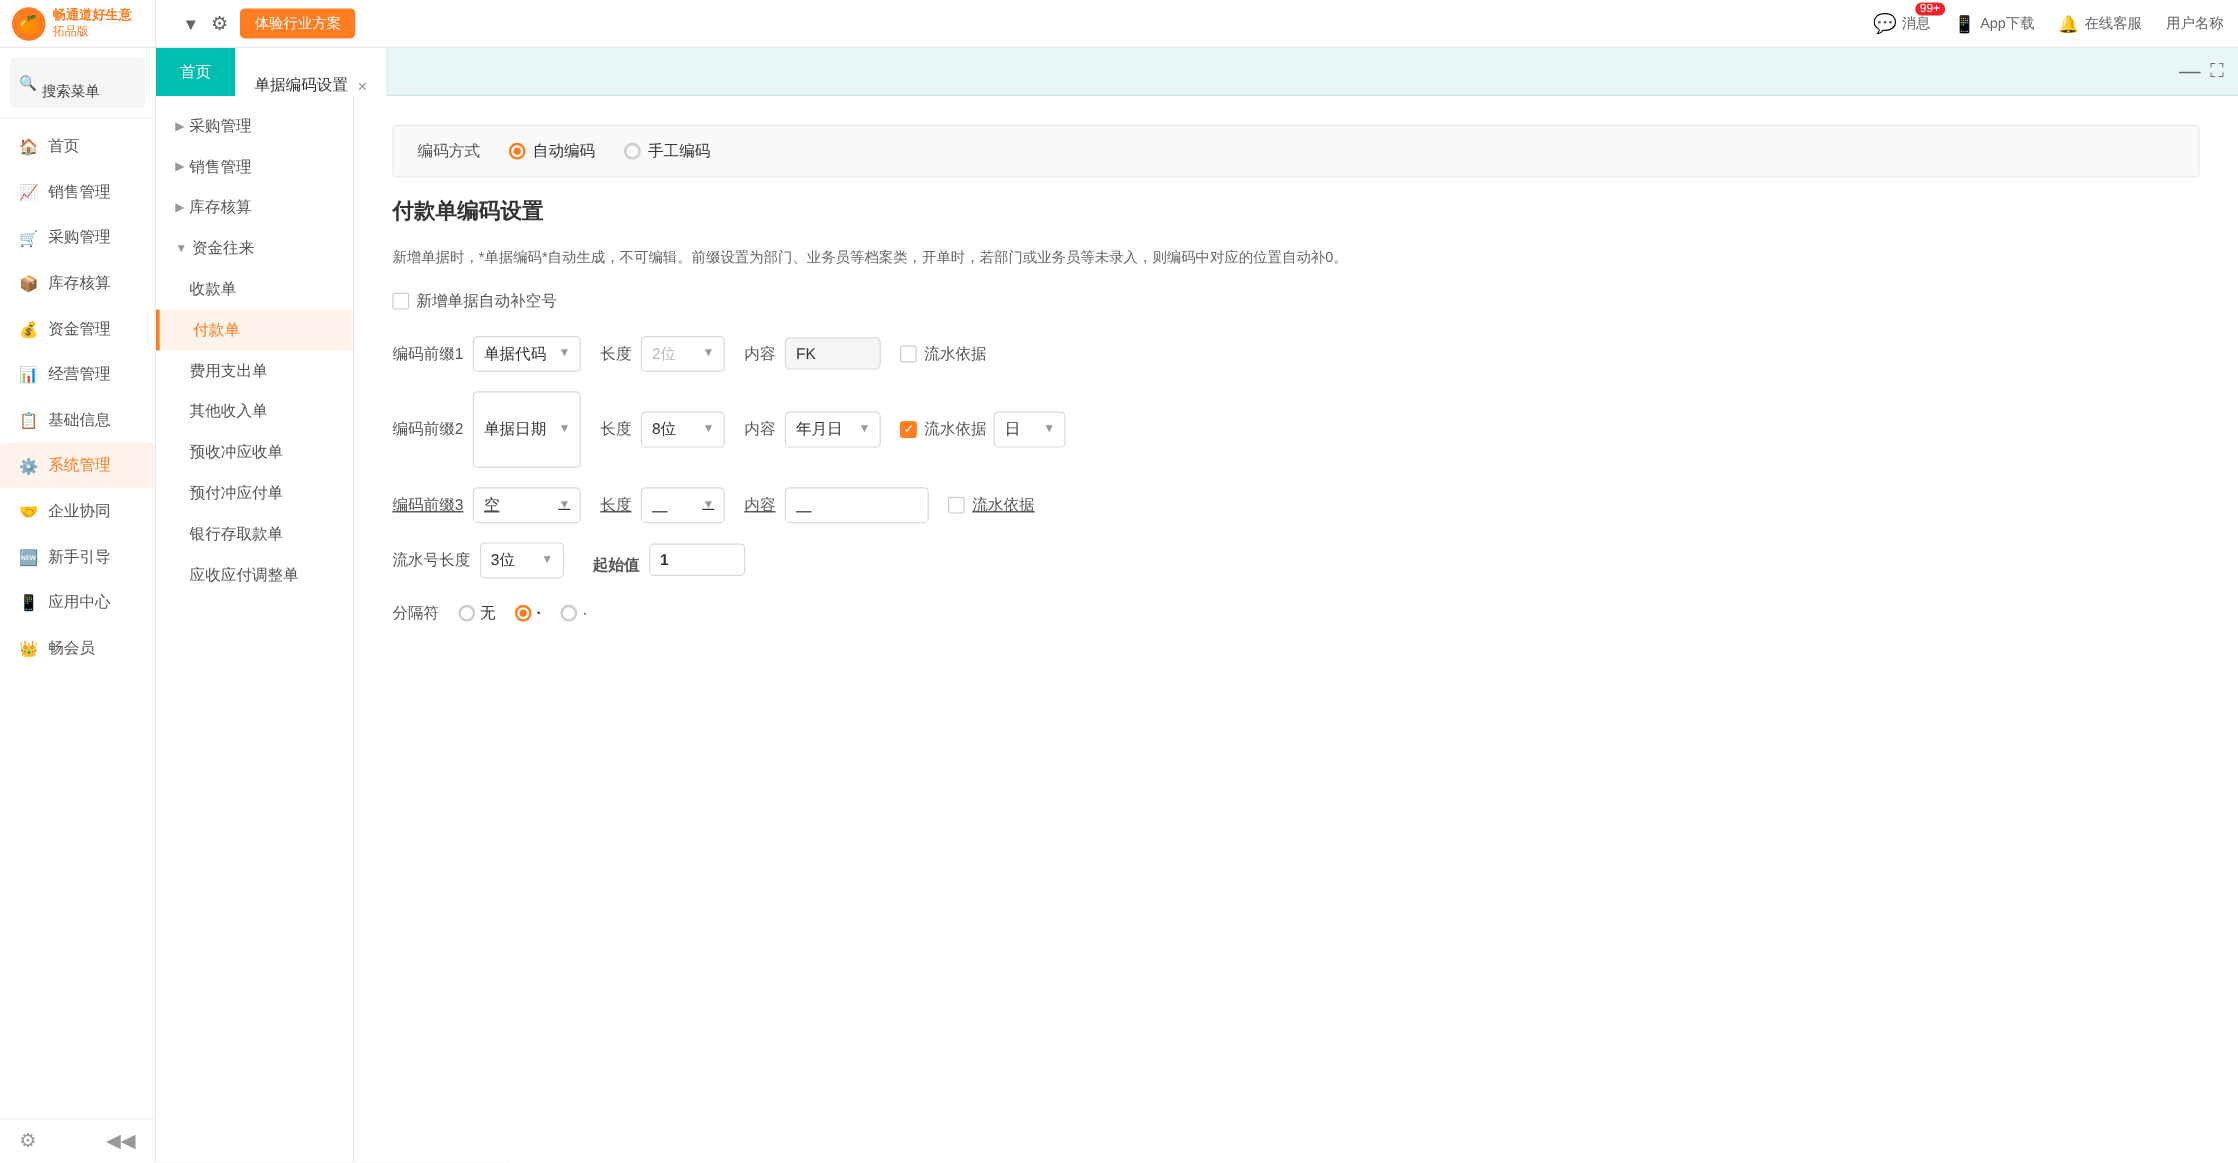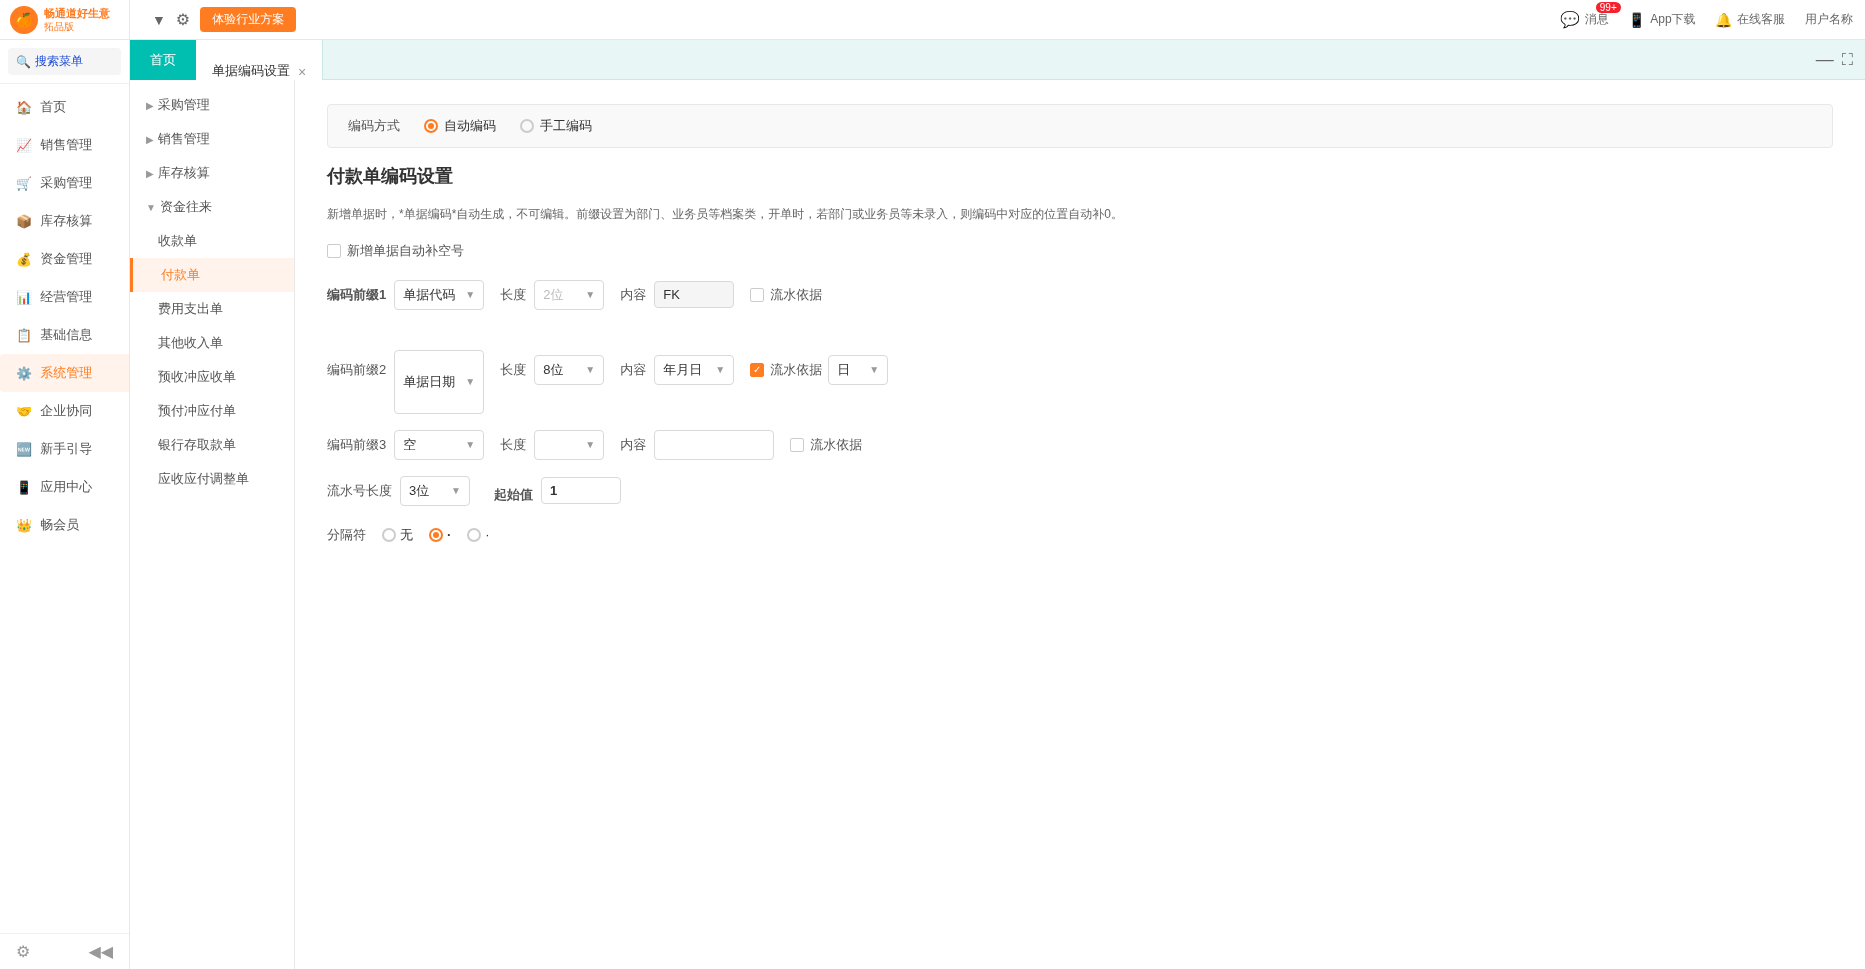--- a/index.html
+++ b/index.html
@@ -45,21 +45,21 @@
       </div>
     </div>
   </div>
 
   <div style="display:flex; flex:1; overflow:hidden;">
 
     <div style="width:130px; background:#fff; border-right:1px solid #e8e8e8; display:flex; flex-direction:column; overflow-y:auto; flex-shrink:0;">
       <div style="padding:8px; border-bottom:1px solid #f0f0f0;">
         <div style="display:flex; align-items:center; background:#f5f5f5; border-radius:4px; padding:5px 8px; gap:4px; cursor:pointer;">
           <span style="color:#999; font-size:12px;">🔍</span>
-          <span style="font-size:12px; color:#1d4ed8;">搜索菜单</span>
+          <span style="font-size:12px; color:#404040;margin-top:15px;">搜索菜单</span>
         </div>
       </div>
       <div style="flex:1; overflow-y:auto; padding:4px 0;">
         <div style="display:flex; align-items:center; padding:10px 16px; cursor:pointer; color:#555; font-size:13px; gap:8px;">
           <span>🏠</span>
           <span>首页</span>
         </div>
         <div style="display:flex; align-items:center; padding:10px 16px; cursor:pointer; color:#555; font-size:13px; gap:8px;">
           <span>📈</span>
           <span>销售管理</span>
@@ -188,21 +188,21 @@
 
             
             <div style="display:flex; align-items:center; gap:6px; margin-bottom:20px;">
               <div style="width:14px; height:14px; border:1px solid #ccc; border-radius:2px; cursor:pointer;"></div>
               <span style="font-size:13px; color:#555;">新增单据自动补空号</span>
             </div>
 
             
             <div style="display:flex; align-items:center; margin-bottom:16px; gap:16px; flex-wrap:wrap;">
               <div style="display:flex; align-items:center; gap:8px;">
-                <span style="font-size:13px; color:#555; white-space:nowrap;font-weight:bold;">编码前缀1</span>
+                <span style="font-size:13px; color:#555; white-space:nowrap;">编码前缀1</span>
                 <div style="border:1px solid #d9d9d9; border-radius:4px; padding:5px 8px; font-size:13px; color:#333; background:#fff; cursor:pointer; min-width:90px; display:flex; align-items:center; justify-content:space-between; gap:6px;">
                   <span>单据代码</span>
                   <span style="color:#999; font-size:10px;">▼</span>
                 </div>
               </div>
               <div style="display:flex; align-items:center; gap:8px;">
                 <span style="font-size:13px; color:#555;">长度</span>
                 <div style="border:1px solid #d9d9d9; border-radius:4px; padding:5px 8px; font-size:13px; color:#bbb; background:#fff; cursor:pointer; min-width:70px; display:flex; align-items:center; justify-content:space-between; gap:6px;">
                   <span>2位</span>
                   <span style="color:#999; font-size:10px;">▼</span>
@@ -217,21 +217,21 @@
               <div style="display:flex; align-items:center; gap:6px;">
                 <div style="width:14px; height:14px; border:1px solid #ccc; border-radius:2px; cursor:pointer;"></div>
                 <span style="font-size:13px; color:#555;">流水依据</span>
               </div>
             </div>
 
             
             <div style="display:flex; align-items:center; margin-bottom:16px; gap:16px; flex-wrap:wrap;">
               <div style="display:flex; align-items:center; gap:8px;">
                 <span style="font-size:13px; color:#555; white-space:nowrap;">编码前缀2</span>
-                <div style="border:1px solid #d9d9d9; border-radius:4px; padding:22px 8px; font-size:13px; color:#333; background:#fff; cursor:pointer; min-width:90px; display:flex; align-items:center; justify-content:space-between; gap:6px;margin-top:24px;">
+                <div style="border:1px solid #d9d9d9; border-radius:4px; padding:22px 8px; font-size:13px; color:#333; background:#fff; cursor:pointer; min-width:90px; display:flex; align-items:center; justify-content:space-between; gap:6px;">
                   <span>单据日期</span>
                   <span style="color:#999; font-size:10px;">▼</span>
                 </div>
               </div>
               <div style="display:flex; align-items:center; gap:8px;">
                 <span style="font-size:13px; color:#555;">长度</span>
                 <div style="border:1px solid #d9d9d9; border-radius:4px; padding:5px 8px; font-size:13px; color:#333; background:#fff; cursor:pointer; min-width:70px; display:flex; align-items:center; justify-content:space-between; gap:6px;">
                   <span>8位</span>
                   <span style="color:#999; font-size:10px;">▼</span>
                 </div>
@@ -249,21 +249,21 @@
                 </div>
                 <span style="font-size:13px; color:#555;">流水依据</span>
                 <div style="border:1px solid #d9d9d9; border-radius:4px; padding:5px 8px; font-size:13px; color:#333; background:#fff; cursor:pointer; min-width:60px; display:flex; align-items:center; justify-content:space-between; gap:4px;">
                   <span>日</span>
                   <span style="color:#999; font-size:10px;">▼</span>
                 </div>
               </div>
             </div>
 
             
-            <div style="display:flex; align-items:center; margin-bottom:16px; gap:16px; flex-wrap:wrap;">
+            <div style="display:flex; align-items:center; margin-bottom:16px; gap:16px; flex-wrap:wrap;text-decoration:underline;">
               <div style="display:flex; align-items:center; gap:8px;">
                 <span style="font-size:13px; color:#555; white-space:nowrap;">编码前缀3</span>
                 <div style="border:1px solid #d9d9d9; border-radius:4px; padding:5px 8px; font-size:13px; color:#333; background:#fff; cursor:pointer; min-width:90px; display:flex; align-items:center; justify-content:space-between; gap:6px;">
                   <span>空</span>
                   <span style="color:#999; font-size:10px;">▼</span>
                 </div>
               </div>
               <div style="display:flex; align-items:center; gap:8px;">
                 <span style="font-size:13px; color:#555;">长度</span>
                 <div style="border:1px solid #d9d9d9; border-radius:4px; padding:5px 8px; font-size:13px; color:#bbb; background:#fff; cursor:pointer; min-width:70px; display:flex; align-items:center; justify-content:space-between; gap:6px;">

